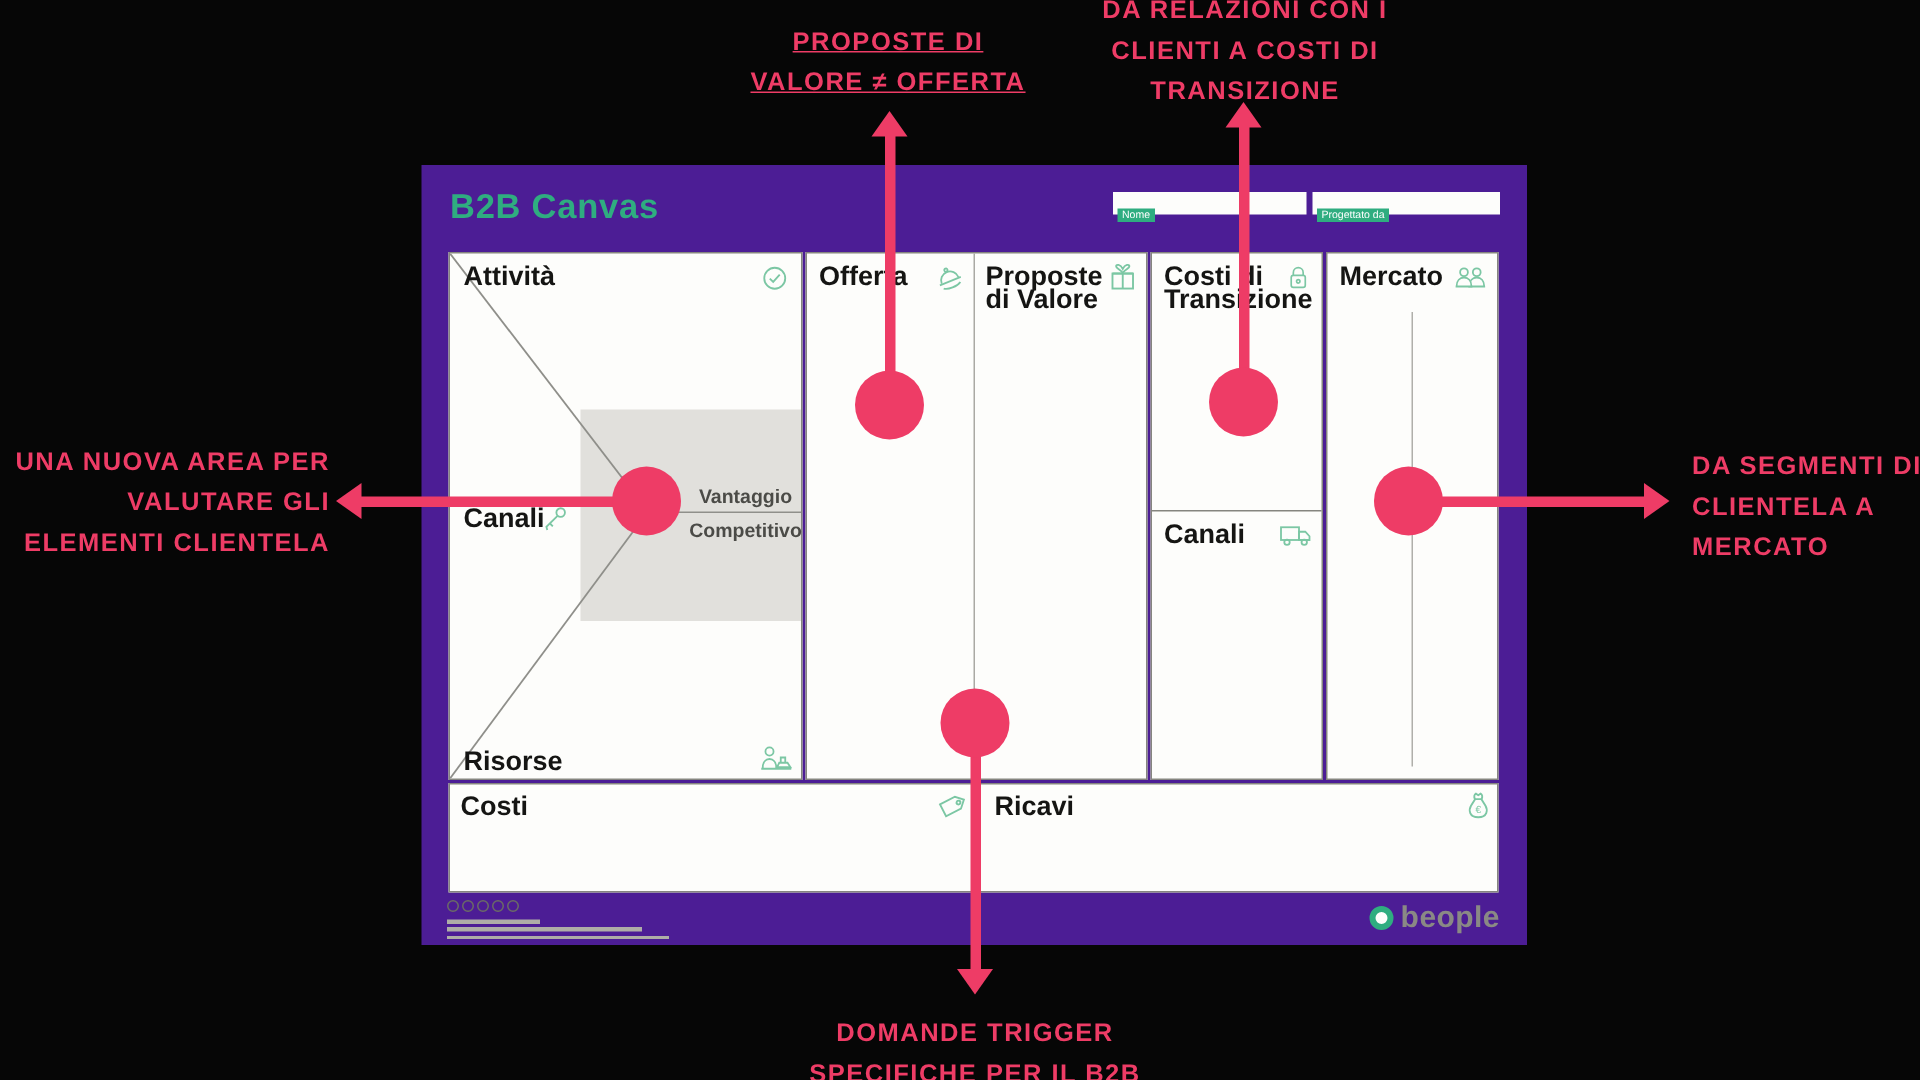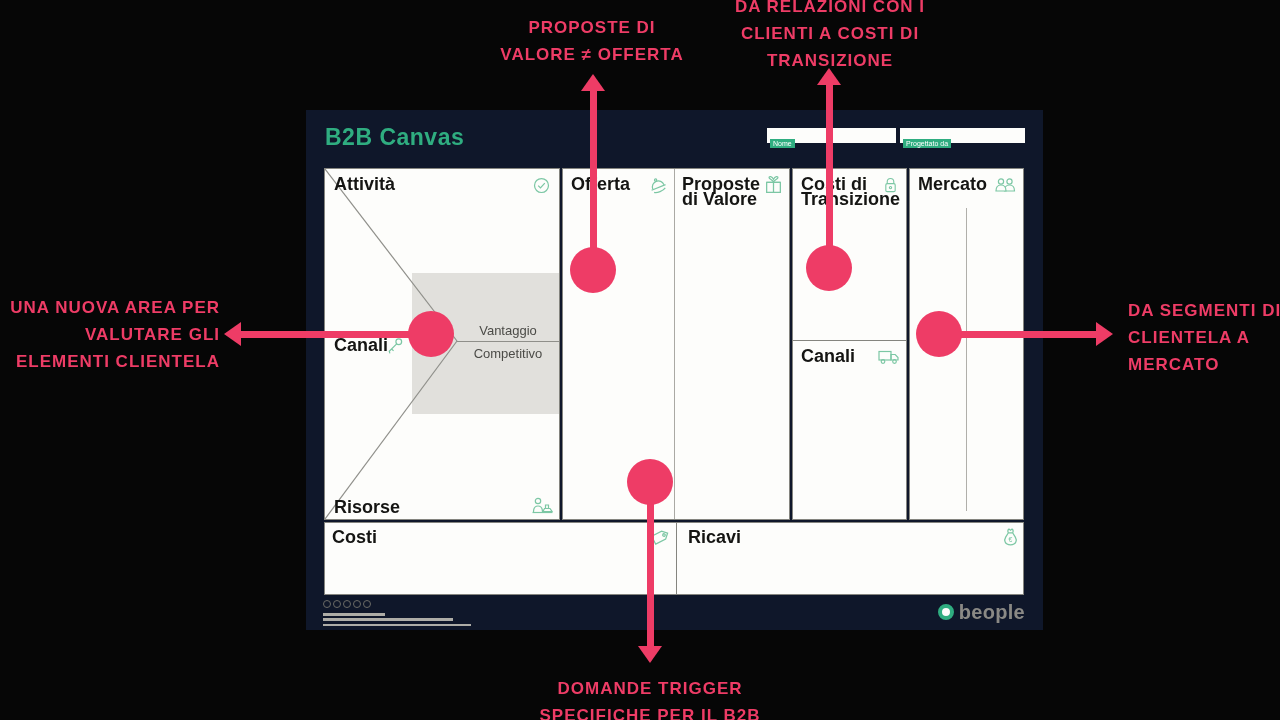--- a/index.html
+++ b/index.html
@@ -6,22 +6,21 @@
   html,body { width:1280px; height:720px; overflow:hidden; }
   body {
     position:relative;
     background:#060606;
     font-family:"Liberation Sans", sans-serif;
     color:#1c1c1a;
   }
   
   #canvas-panel {
     position:absolute; left:281px; top:110px; width:737px; height:520px;
-    background:#0f172a;
-    margin-left:25px;
+    background:#4c1d95;
   }
   .panel-title {
     position:absolute; left:19px; top:14px;
     font-size:23px; font-weight:800; letter-spacing:.5px; color:#2fad80;
   }
   .name-field {
     position:absolute; height:15px; background:#fdfdfb;
   }
   .name-field .tag {
     position:absolute; left:3px; bottom:-5px;
@@ -48,22 +47,22 @@
     position:absolute; left:87px; top:104px; width:147px; height:141px;
     background:#e1e0dc;
   }
   .tri-svg { position:absolute; left:0; top:0; }
   .v-divider-merc { position:absolute; left:56px; top:39px; width:1px; height:303px; background:#b0afaa; }
   .inner-vline { position:absolute; left:111px; top:0; width:1px; height:100%; background:#aaa9a4; }
   .trans-hline { position:absolute; left:0; top:171px; width:100%; height:1px; background:#85857f; }
   .bottom-vline { position:absolute; left:351px; top:0; width:1px; height:100%; background:#85857f; }
   .vant-hline { position:absolute; left:132px; top:172px; width:102px; height:1px; background:#8f8f8a; }
   .vant-label {
-    position:absolute; left:132px; width:102px; text-align:center;
-    font-size:13px; font-weight:400; color:#4b4b47;
+    position:absolute; left:146px; width:102px; text-align:center;
+    font-size:13px; font-weight:700; color:#4b4b47;
   }
   #vantaggio-word  { top:154px; }
   #competitivo-word{ top:177px; }
 
   
   .cc-row { position:absolute; left:17px; top:490px; }
   .cc-dot {
     display:inline-block; width:8px; height:8px; border:1px solid #6b6b66;
     border-radius:50%; margin-right:2px; vertical-align:top;
   }
@@ -88,21 +87,21 @@
   .ahead.up    { border-left:12px solid transparent; border-right:12px solid transparent; border-bottom:17px solid #ee3c66; }
   .ahead.down  { border-left:12px solid transparent; border-right:12px solid transparent; border-top:17px solid #ee3c66; }
   .ahead.left  { border-top:12px solid transparent; border-bottom:12px solid transparent; border-right:17px solid #ee3c66; }
   .ahead.right { border-top:12px solid transparent; border-bottom:12px solid transparent; border-left:17px solid #ee3c66; }
 
   .annotation {
     position:absolute; color:#ee3c66;
     font-size:17px; font-weight:700; letter-spacing:1px; line-height:27px;
   }
   .annotation span { display:block; }
-  #ann-top-left  { left:447px; top:14px;  width:290px; text-align:center; }
+  #ann-top-left  { left:447px; top:14px;  width:290px; text-align:center;text-decoration:underline; }
   #ann-top-right { left:690px; top:-7px;  width:280px; text-align:center; }
   #ann-left      { left:2px;   top:294px; width:218px; text-align:right; }
   #ann-right     { left:1128px;top:297px; width:190px; text-align:left; }
   #ann-bottom    { left:505px; top:675px; width:290px; text-align:center; }
 </style>
 </head>
 <body>
 
 <div id="canvas-panel">
 

